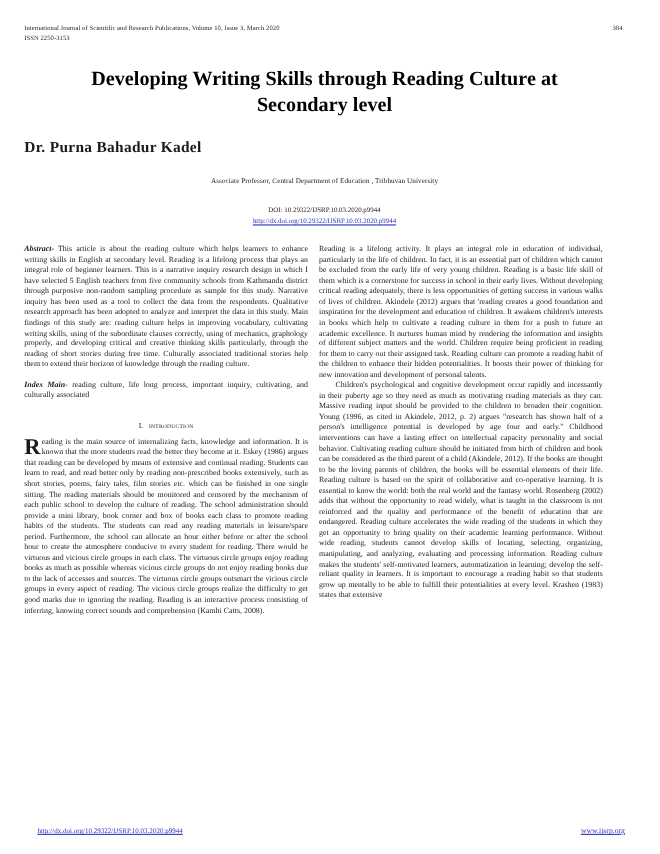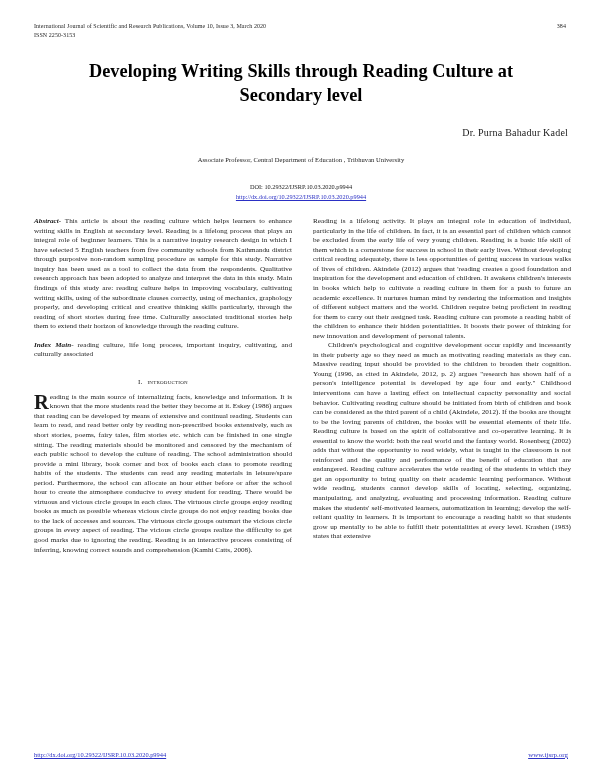--- a/index.html
+++ b/index.html
@@ -14,21 +14,21 @@
     color: #1a1a1a;
     position: relative;
     overflow: hidden;
   }
   .page {
     position: absolute;
     left: 0; top: 0;
     width: 600px;
     height: 776px;
     box-sizing: border-box;
-    padding: 22px 32px 0 34px;
+    padding: 22px 32px 0 22px;
   }
 
   
   .runhead {
     display: flex;
     align-items: flex-start;
     justify-content: space-between;
     font-size: 6.0px;
     line-height: 1.52;
     letter-spacing: 0.01em;
@@ -43,23 +43,23 @@
     width: 470px;
     text-align: center;
     font-size: 18.3px;
     font-weight: bold;
     line-height: 1.30;
     letter-spacing: 0.002em;
     color: #000;
   }
   .author {
     margin-top: 19px;
-    text-align: right;
-    font-size: 10px;
-    font-weight: normal;
+    text-align: left;
+    font-size: 14px;
+    font-weight: bold;
     letter-spacing: 0.02em;
   }
   .affiliation {
     margin-top: 18px;
     text-align: center;
     font-size: 6.5px;
     letter-spacing: 0.01em;
   }
   .doi-block {
     margin-top: 19px;
@@ -69,21 +69,21 @@
   }
   .doi-link {
     color: #2b30c4;
     text-decoration: underline;
   }
 
   
   .columns {
     margin-top: 15px;
     display: flex;
-    gap: 21px;
+    gap: 10px;
   }
   .col {
     width: 258px;
     flex: 0 0 258px;
   }
   .col p {
     margin: 0;
     font-size: 7.15px;
     line-height: 1.335;
     text-align: justify;

